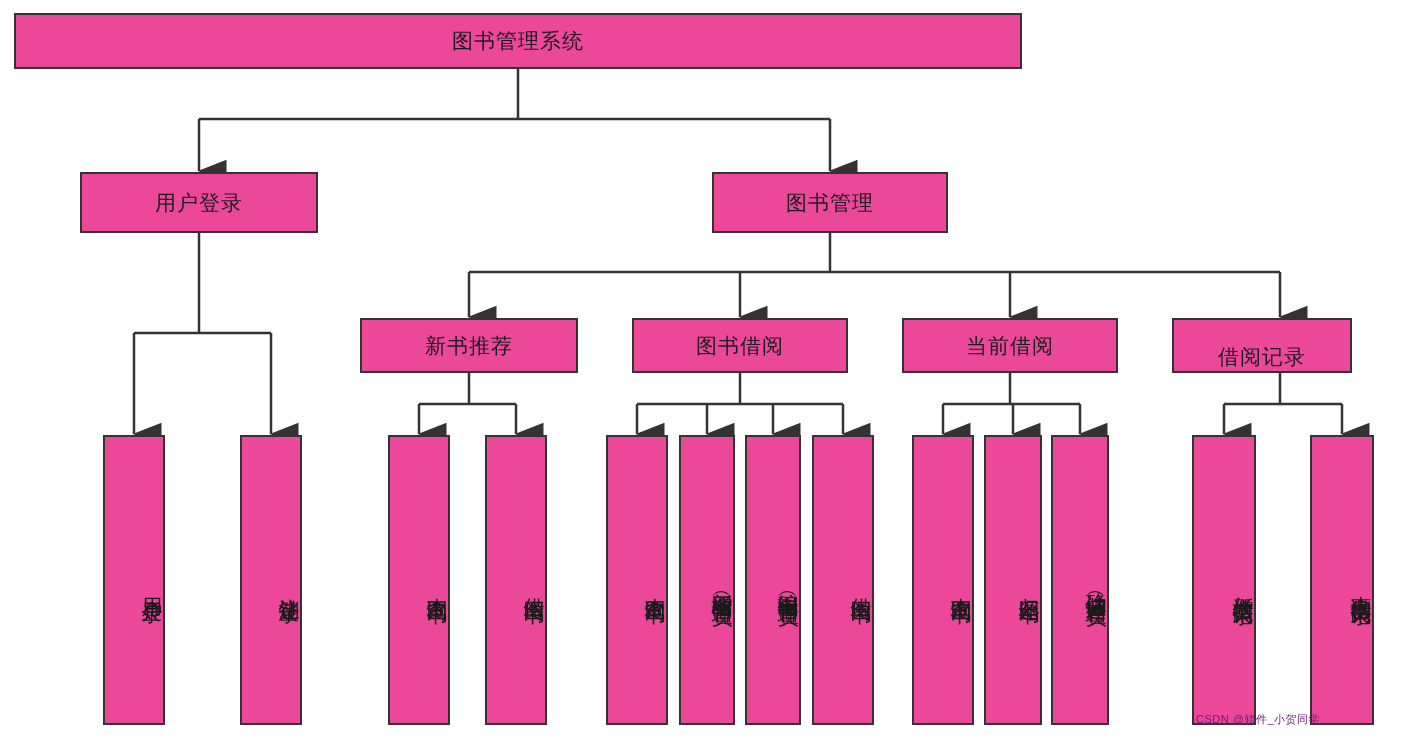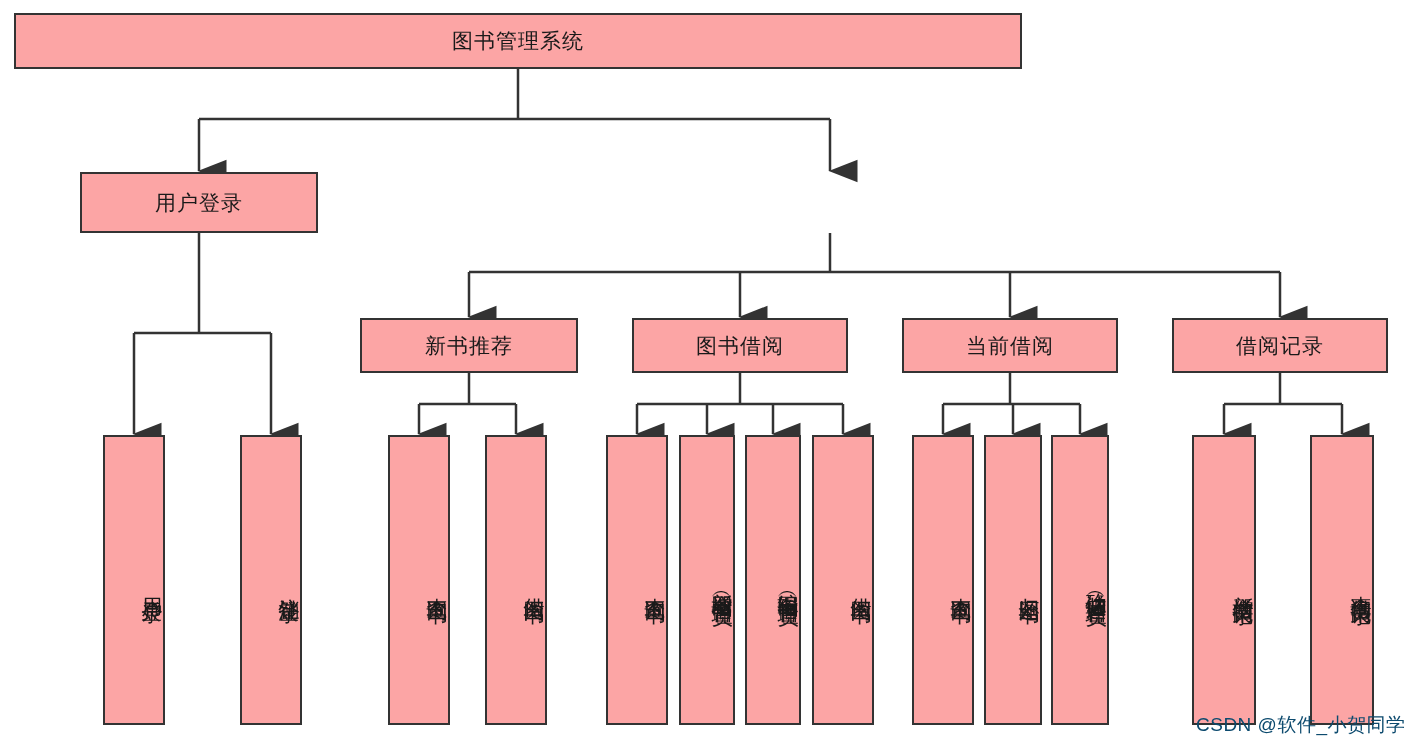--- a/index.html
+++ b/index.html
@@ -22,21 +22,21 @@
     left: 0;
     top: 0;
     width: 1405px;
     height: 747px;
     pointer-events: none;
   }
   .node {
     position: absolute;
     box-sizing: border-box;
     border: 2px solid #333333;
-    background: #fca5a5;
+    background: #ec4899;
     display: flex;
     align-items: center;
     justify-content: center;
     color: #1a1a1a;
   }
   .node.horiz {
     font-size: 21px;
     letter-spacing: 1px;
   }
   .node.vert {
@@ -49,22 +49,22 @@
     padding-top: 10px;
   }
   .node.vert .label {
     writing-mode: vertical-rl;
     text-orientation: upright;
     line-height: 1.05;
     white-space: nowrap;
   }
   .watermark {
     position: absolute;
-    font-size: 19px;
-    color: #0c4a6e;
+    font-size: 11px;
+    color: #701a75;
     white-space: nowrap;
     letter-spacing: 0.5px;
   }
 </style>
 </head>
 <body>
 
 <div id="canvas">
 
   <svg id="wires" viewBox="0 0 1405 747" xmlns="http://www.w3.org/2000/svg">
@@ -109,30 +109,33 @@
         <path d="M1342 404 L1342 434" marker-end="url(#arrow)"></path>
       </g>
   </svg>
 
   <div class="node horiz" style="left: 14px; top: 13px; width: 1008px; height: 56px;">
       <span class="label">图书管理系统</span>
     </div>
     <div class="node horiz" style="left: 80px; top: 172px; width: 238px; height: 61px;">
       <span class="label">用户登录</span>
     </div>
+    <div class="node horiz" style="left: 712px; top: 172px; width: 236px; height: 61px;">
+      <span class="label">图书管理</span>
+    </div>
     <div class="node horiz" style="left: 632px; top: 318px; width: 216px; height: 55px;">
       <span class="label">图书借阅</span>
     </div>
     <div class="node horiz" style="left: 360px; top: 318px; width: 218px; height: 55px;">
       <span class="label">新书推荐</span>
     </div>
     <div class="node horiz" style="left: 902px; top: 318px; width: 216px; height: 55px; text-align: right;">
       <span class="label">当前借阅</span>
     </div>
-    <div class="node horiz" style="left: 1172px; top: 318px; width: 216px; height: 55px;">
+    <div class="node horiz" style="left: 1172px; top: 318px; width: 180px; height: 55px; align-items: flex-end;">
       <span class="label">借阅记录</span>
     </div>
     <div class="node vert" style="left: 103px; top: 435px; width: 62px; height: 290px;">
       <span class="label">用户登录</span>
     </div>
     <div class="node vert" style="left: 240px; top: 435px; width: 62px; height: 290px;">
       <span class="label">注销登录</span>
     </div>
     <div class="node vert" style="left: 388px; top: 435px; width: 62px; height: 290px;">
       <span class="label">查询图书</span>

